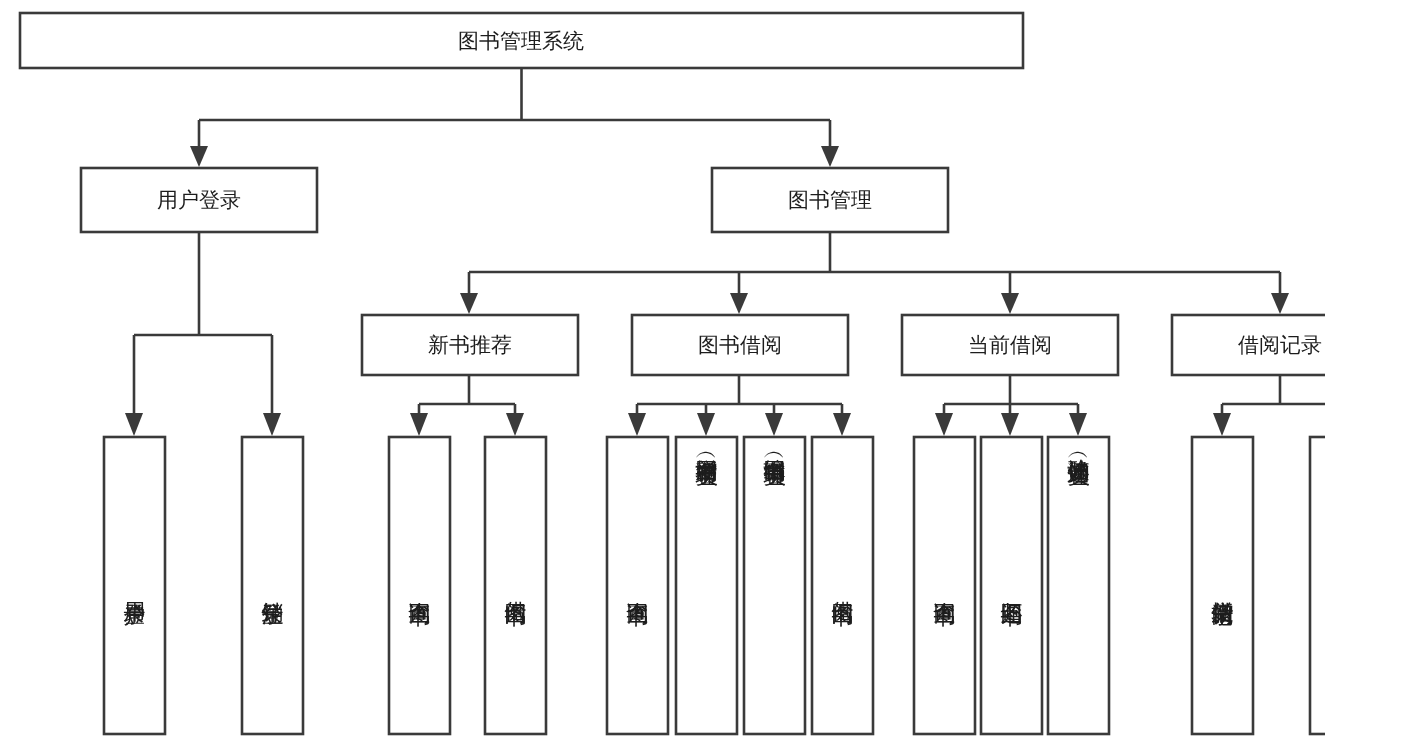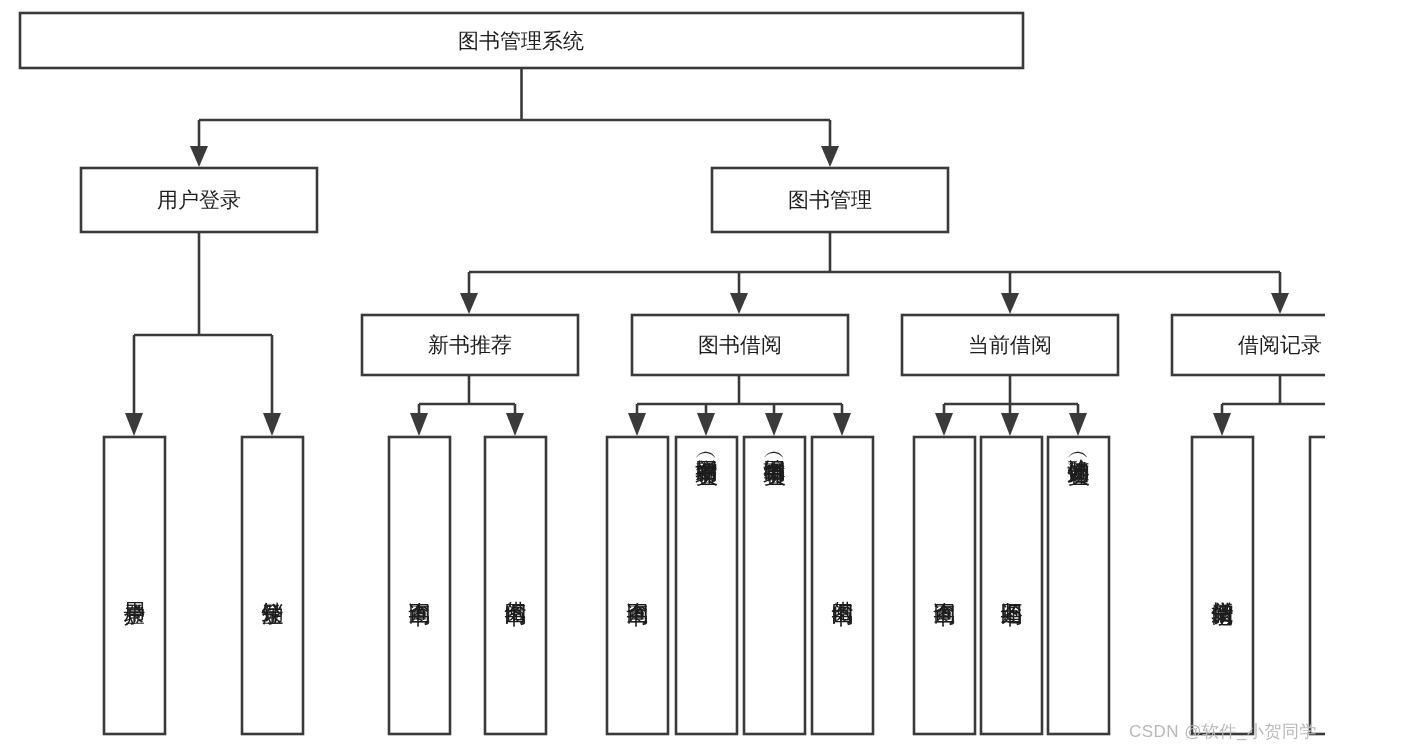--- a/index.html
+++ b/index.html
@@ -260,14 +260,13 @@
     <span class="leaf-label">确认归还（管理员）</span>
   </div>
 
   <div class="leaf-label-wrap" style="left:1192px; top:437px; width:61px; height:297px;">
     <span class="leaf-label">新增借阅记录</span>
   </div>
   <div class="leaf-label-wrap" style="left:1310px; top:437px; width:61px; height:297px;">
     <span class="leaf-label">查询借阅记录</span>
   </div>
 
-  <div class="watermark">CSDN @软件_小贺同学</div>
 </div>
 
 </body></html>

